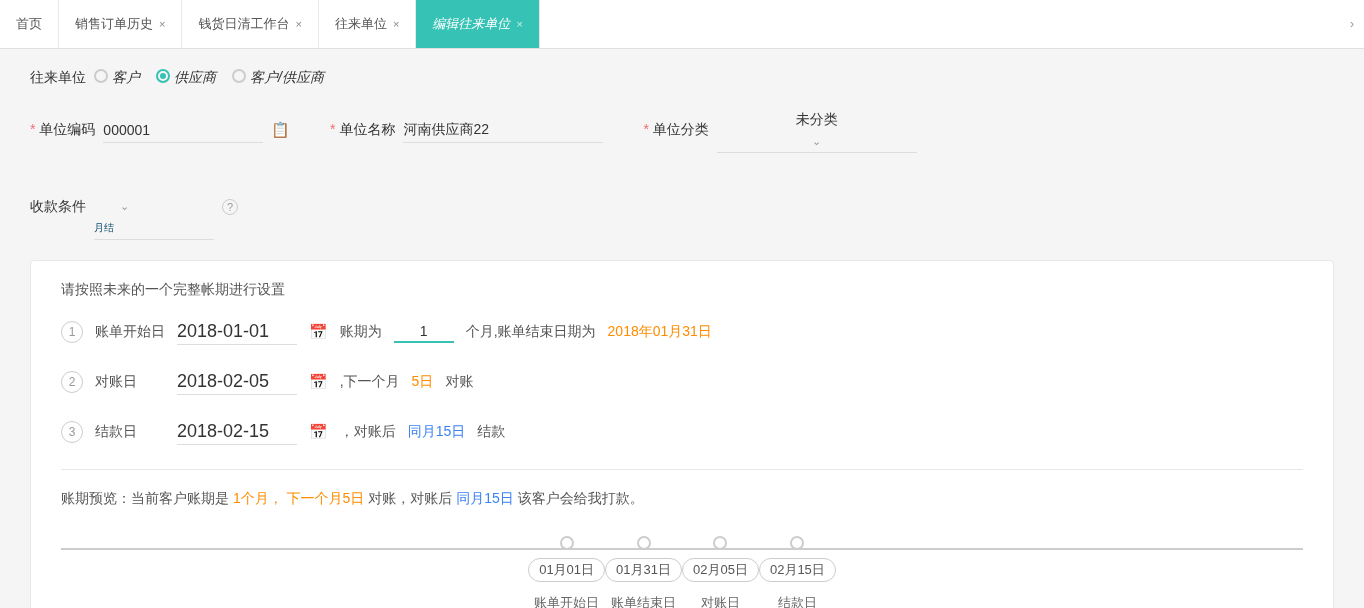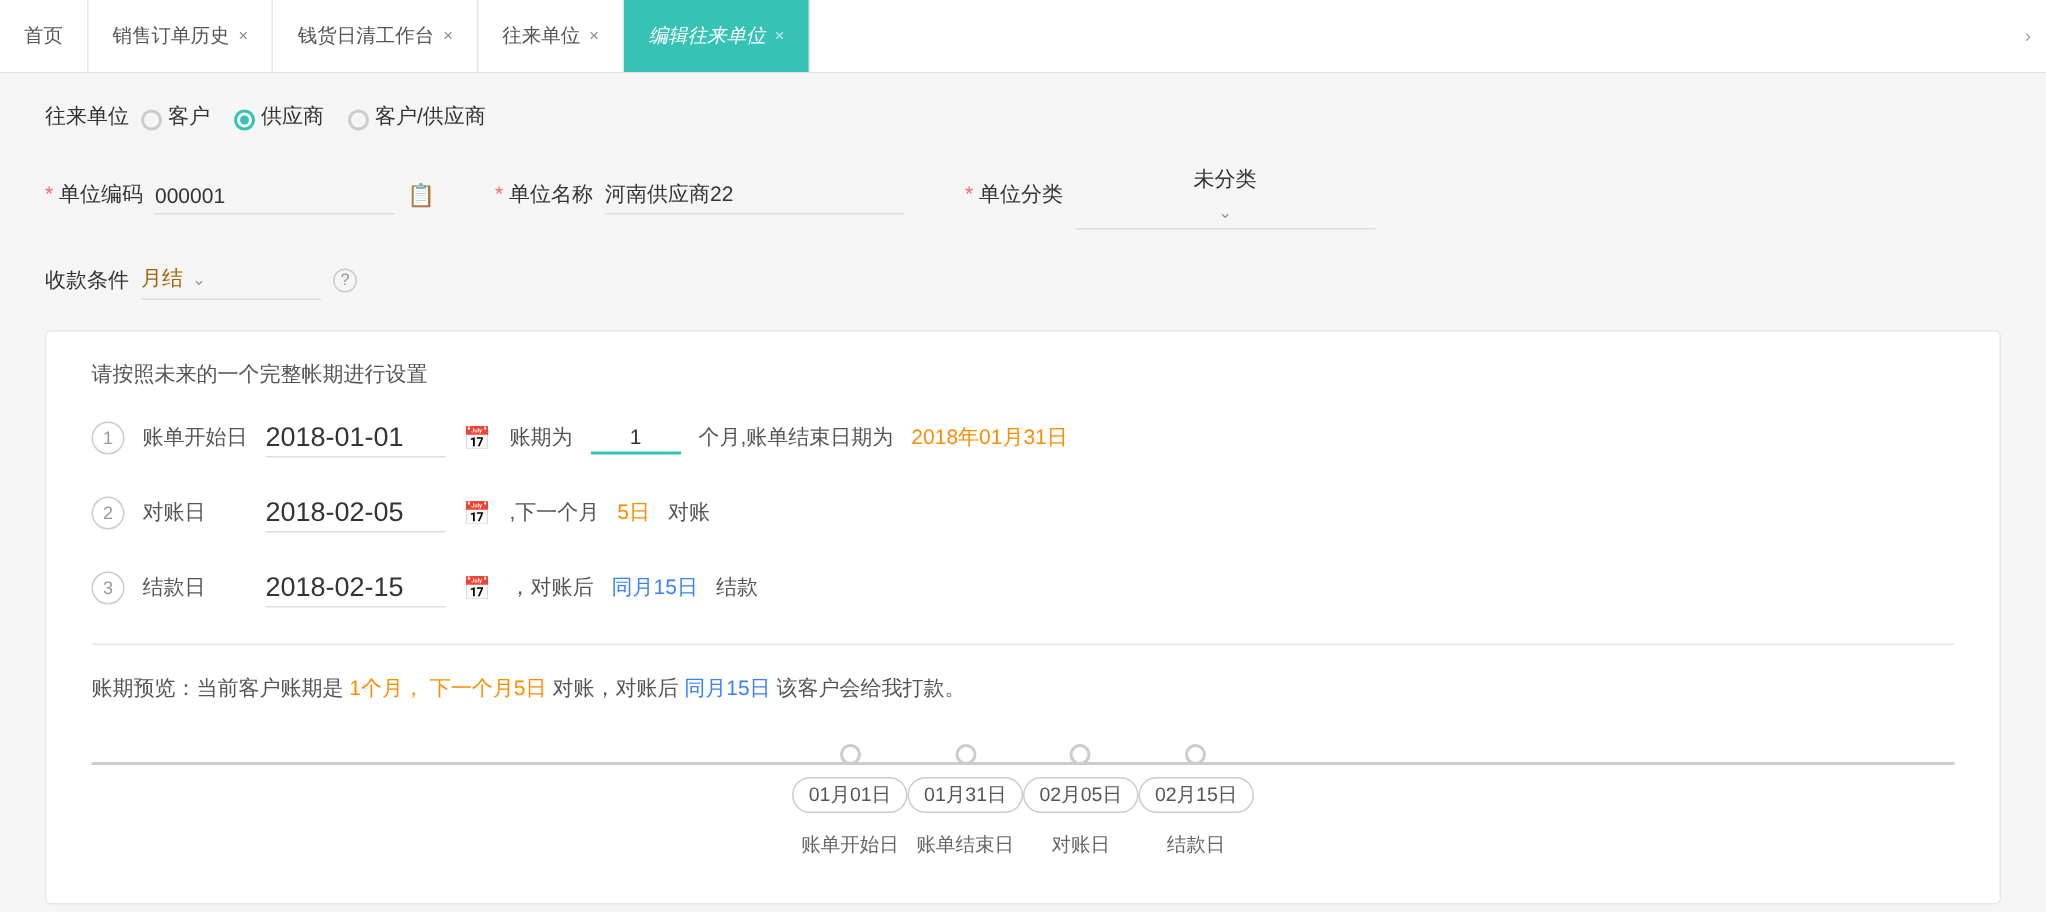--- a/index.html
+++ b/index.html
@@ -78,23 +78,24 @@
     }
 
     
     .radio-group {
       display: flex;
       align-items: center;
       gap: 16px;
     }
     .radio-item {
       display: flex;
-      align-items: flex-end;
+      align-items: flex-start;
       gap: 4px;
       cursor: pointer;
+      font-style: italic;
     }
     .radio-circle {
       width: 14px;
       height: 14px;
       border-radius: 50%;
       border: 2px solid #ccc;
       display: flex;
       align-items: center;
       justify-content: center;
     }
@@ -125,22 +126,23 @@
     .dropdown-wrap {
       display: flex;
       align-items: center;
       border-bottom: 1px solid #ddd;
       padding: 4px 0;
       gap: 6px;
       cursor: pointer;
       min-width: 120px;
     }
     .dropdown-val {
-      color: #a16207;
-      font-size: 14px;
+      color: #0c4a6e;
+      font-size: 10px;
+      margin-top: 44px;
     }
     .dropdown-arrow {
       color: #999;
       font-size: 11px;
     }
     .dropdown-full {
       display: flex;
       align-items: center;
       border-bottom: 1px solid #ddd;
       padding: 4px 0;

